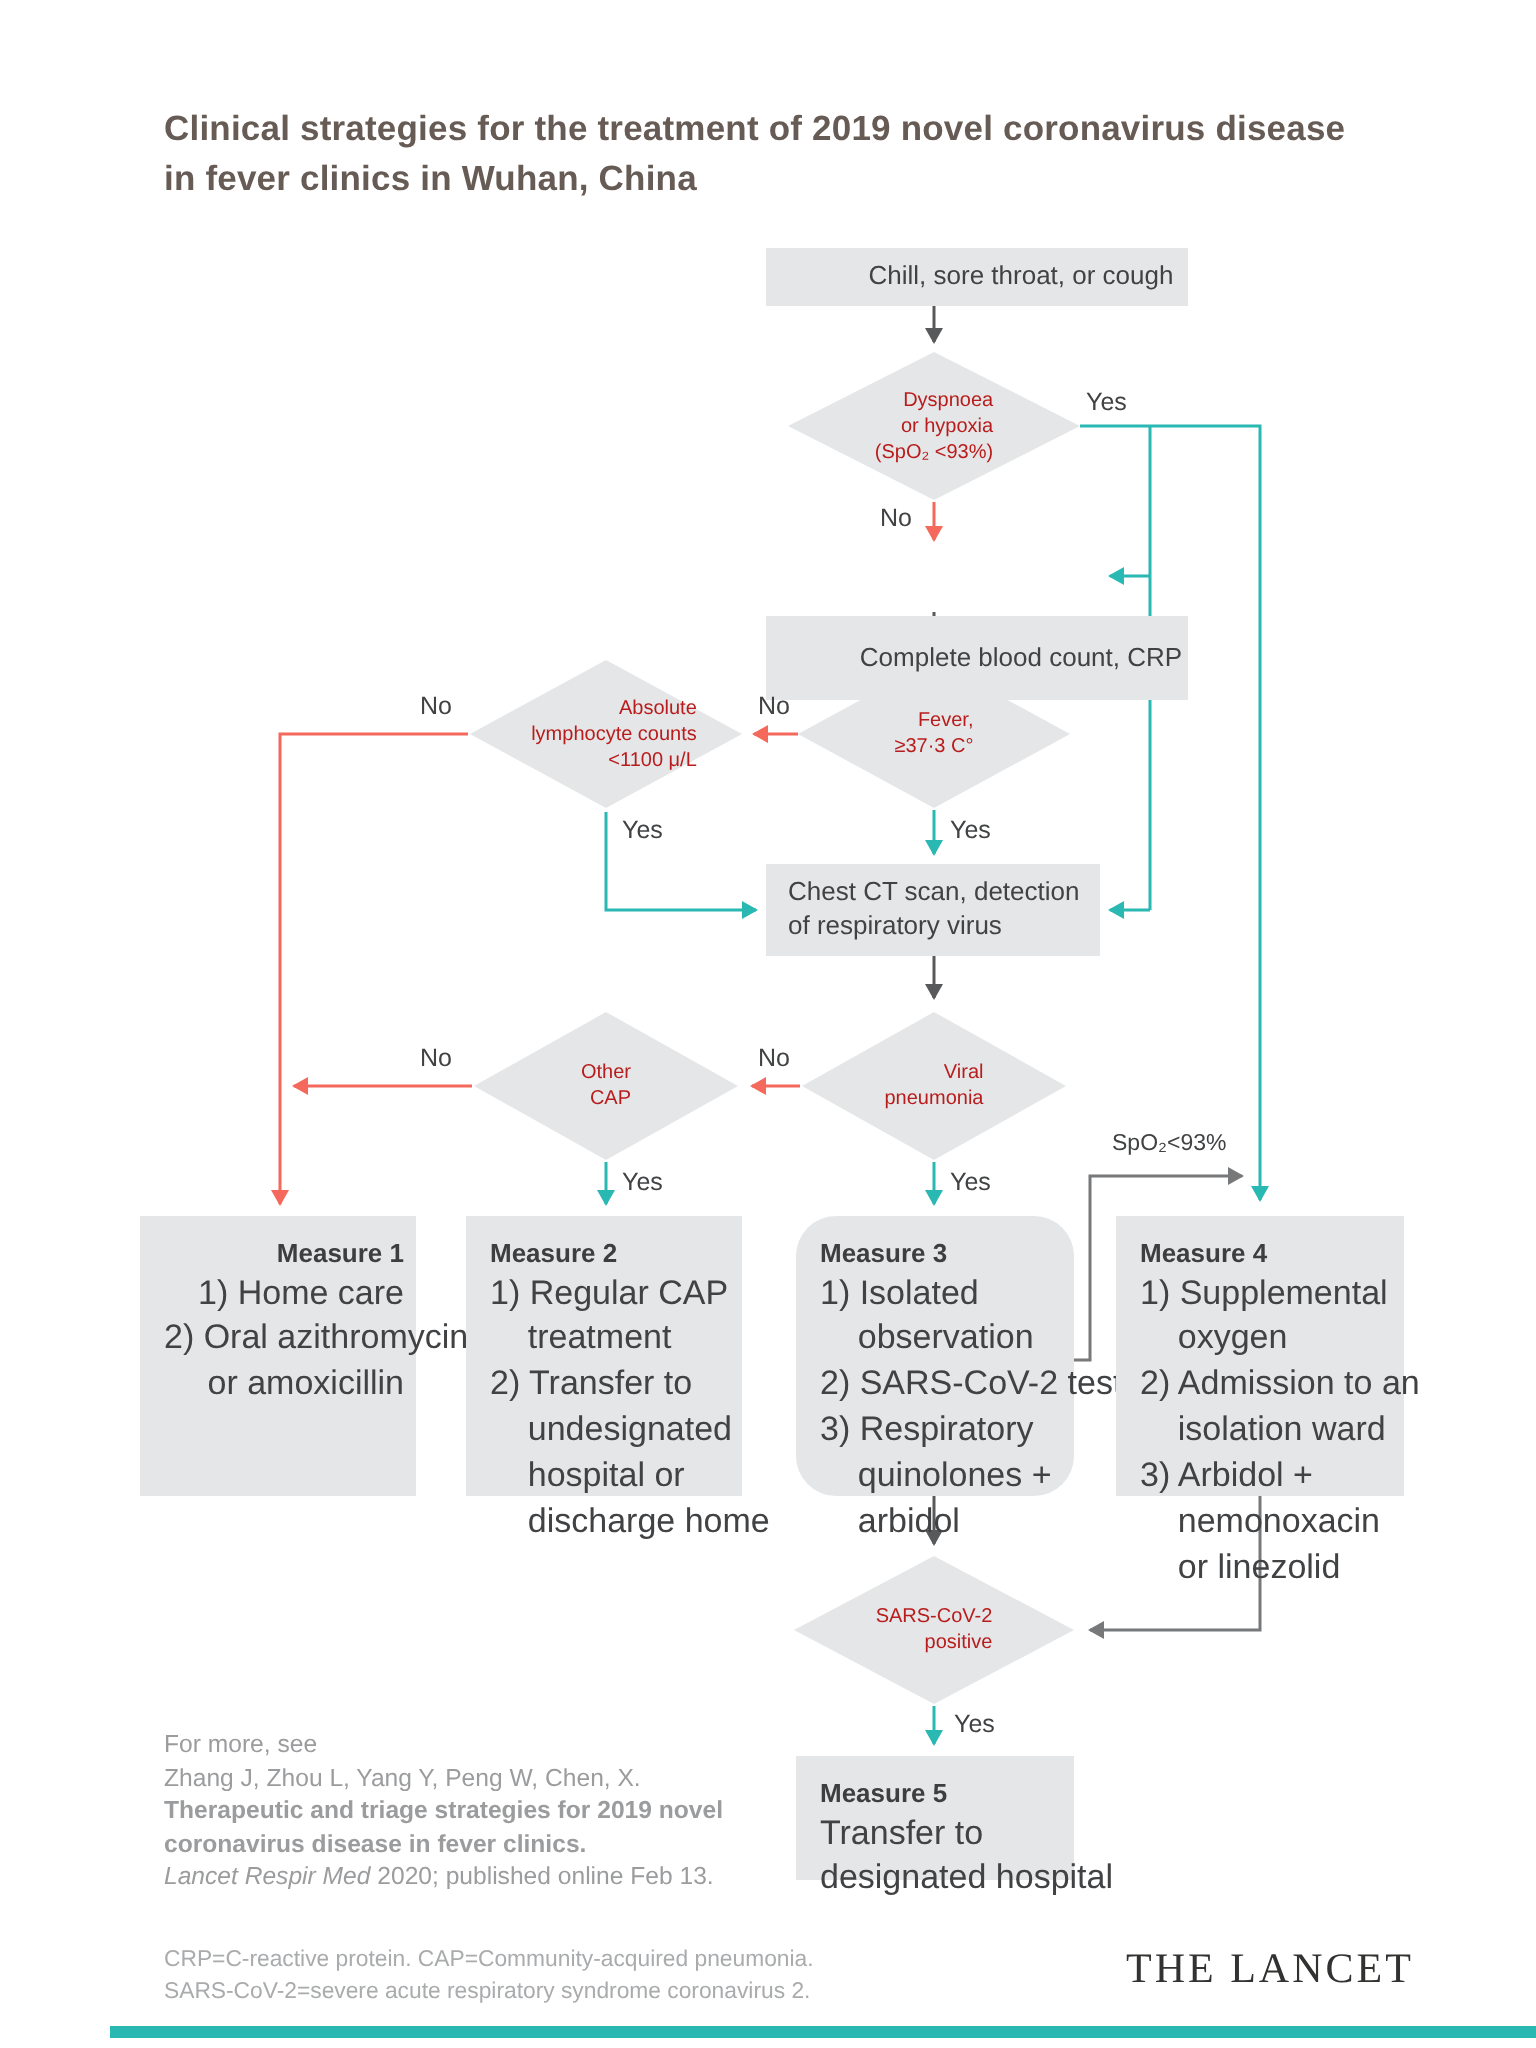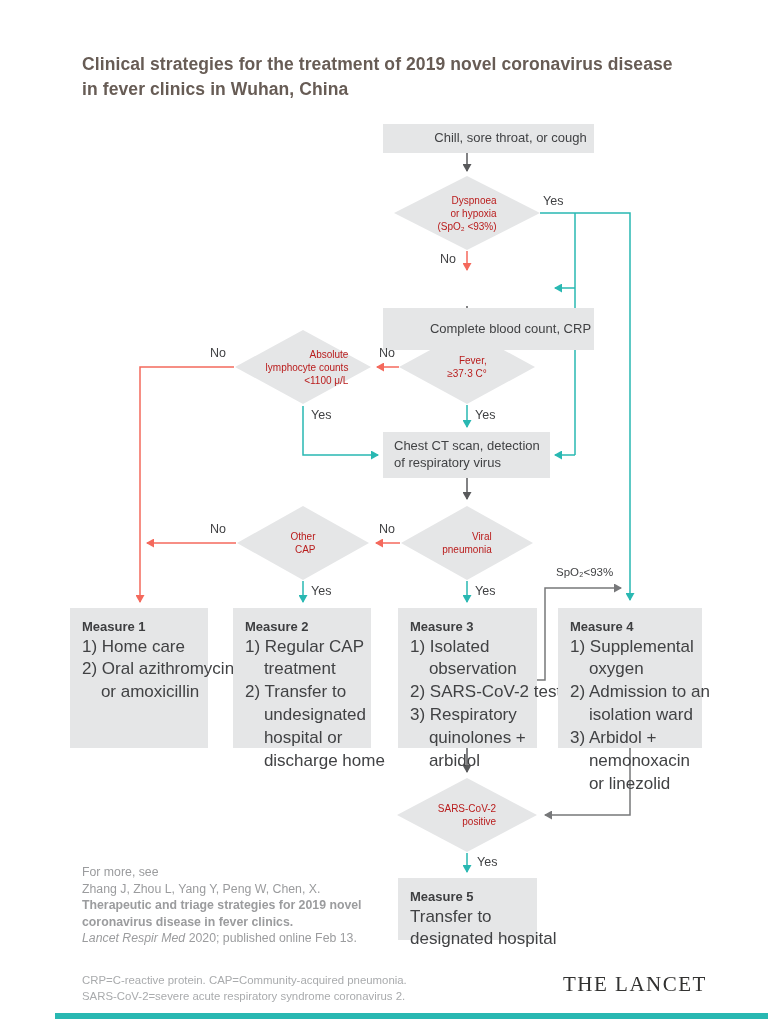--- a/index.html
+++ b/index.html
@@ -123,36 +123,36 @@
   <div class="lbl" style="left:210px; top:346px;">No</div>
   <div class="lbl" style="left:311px; top:408px;">Yes</div>
   <div class="lbl" style="left:475px; top:408px;">Yes</div>
   <div class="lbl" style="left:379px; top:522px;">No</div>
   <div class="lbl" style="left:210px; top:522px;">No</div>
   <div class="lbl" style="left:311px; top:584px;">Yes</div>
   <div class="lbl" style="left:475px; top:584px;">Yes</div>
   <div class="lbl small" style="left:556px; top:566px;">SpO₂&lt;93%</div>
   <div class="lbl" style="left:477px; top:855px;">Yes</div>
 
-  <div class="measure" style="left:70px; top:608px; width:138px; height:140px;">
+  <div class="measure" style="left:70px; top:608px; width:138px; height:140px;text-align:right;">
     <div class="mtitle">Measure 1</div>
     <div class="mbody">1) Home care
 2) Oral azithromycin
     or amoxicillin</div>
   </div>
   <div class="measure" style="left:233px; top:608px; width:138px; height:140px;">
     <div class="mtitle">Measure 2</div>
     <div class="mbody">1) Regular CAP
     treatment
 2) Transfer to
     undesignated
     hospital or
     discharge home</div>
   </div>
-  <div class="measure" style="left:398px; top:608px; width:139px; height:140px;">
+  <div class="measure" style="left:398px; top:608px; width:139px; height:140px;border-radius:20px;">
     <div class="mtitle">Measure 3</div>
     <div class="mbody">1) Isolated
     observation
 2) SARS-CoV-2 test
 3) Respiratory
     quinolones +
     arbidol</div>
   </div>
   <div class="measure" style="left:558px; top:608px; width:144px; height:140px;">
     <div class="mtitle">Measure 4</div>

